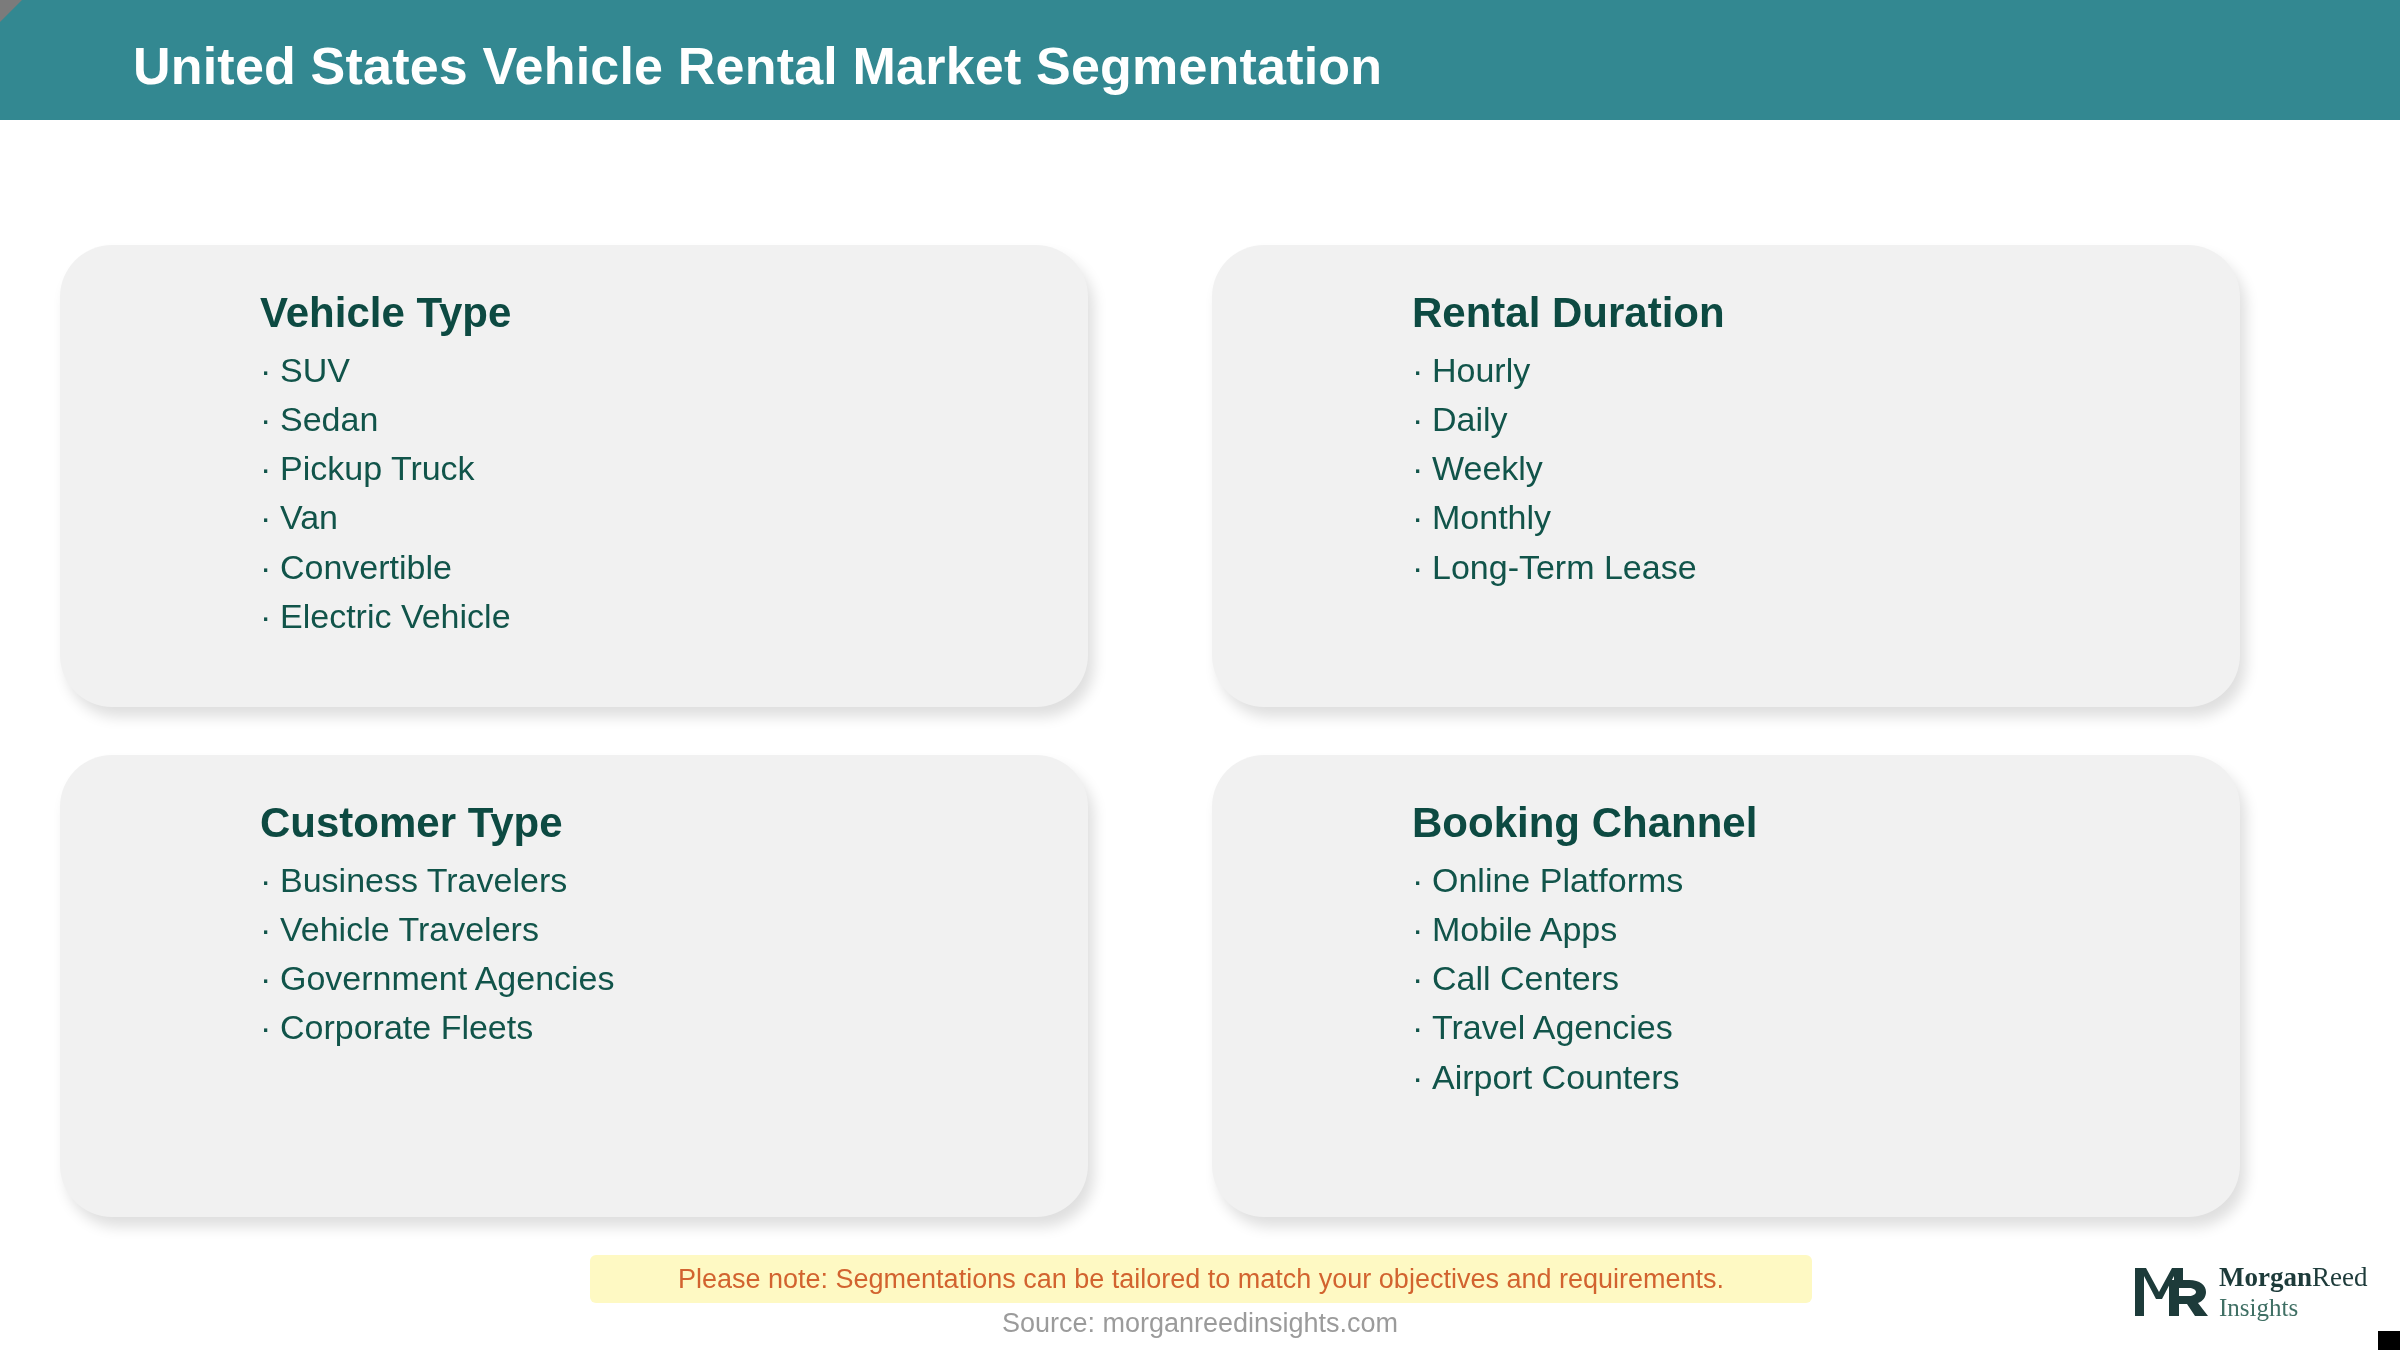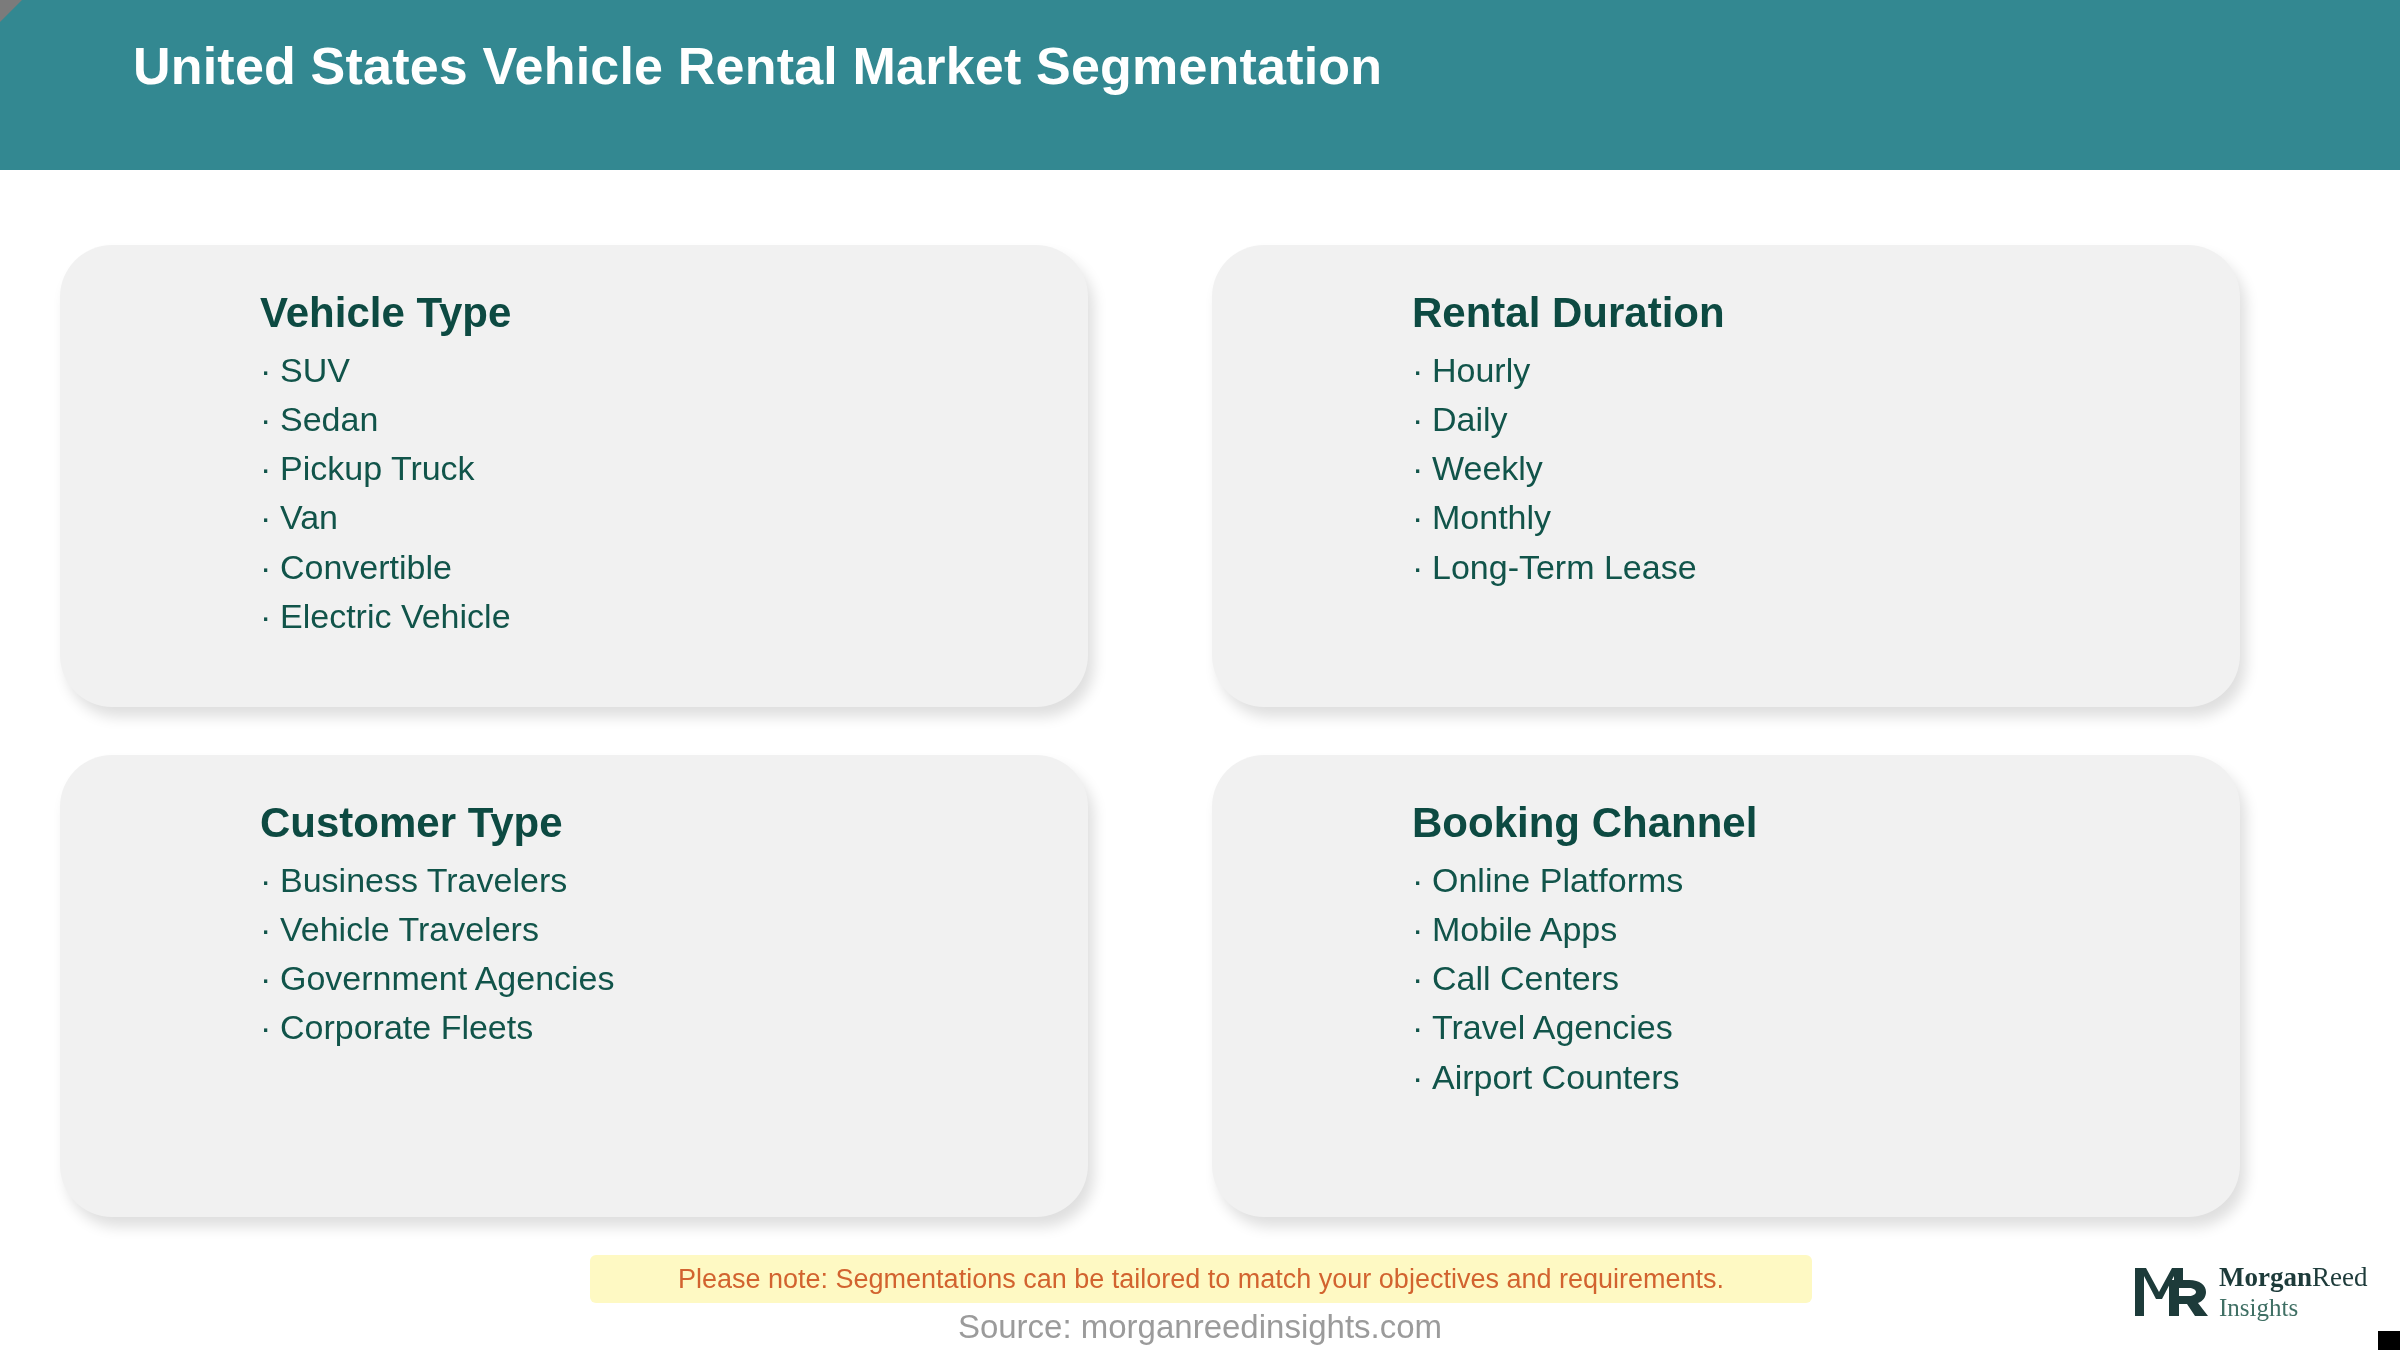--- a/index.html
+++ b/index.html
@@ -14,21 +14,21 @@
     overflow: hidden;
     position: relative;
   }
 
   
   .header-bar {
     position: absolute;
     left: 0;
     top: 0;
     width: 2400px;
-    height: 170px;
+    height: 120px;
     background: #338891;
     box-sizing: border-box;
   }
   .header-title {
     position: absolute;
     left: 133px;
     top: 36px;
     font-size: 52px;
     font-weight: bold;
     color: #ffffff;
@@ -115,21 +115,21 @@
     font-size: 27px;
     color: #d2632f;
     white-space: nowrap;
   }
   .source-text {
     position: absolute;
     left: 0;
     top: 1308px;
     width: 2400px;
     text-align: center;
-    font-size: 33px;
+    font-size: 27px;
     color: #9b9b9b;
     white-space: nowrap;
   }
 
   
   .logo {
     position: absolute;
     left: 2133px;
     top: 1262px;
     width: 240px;

